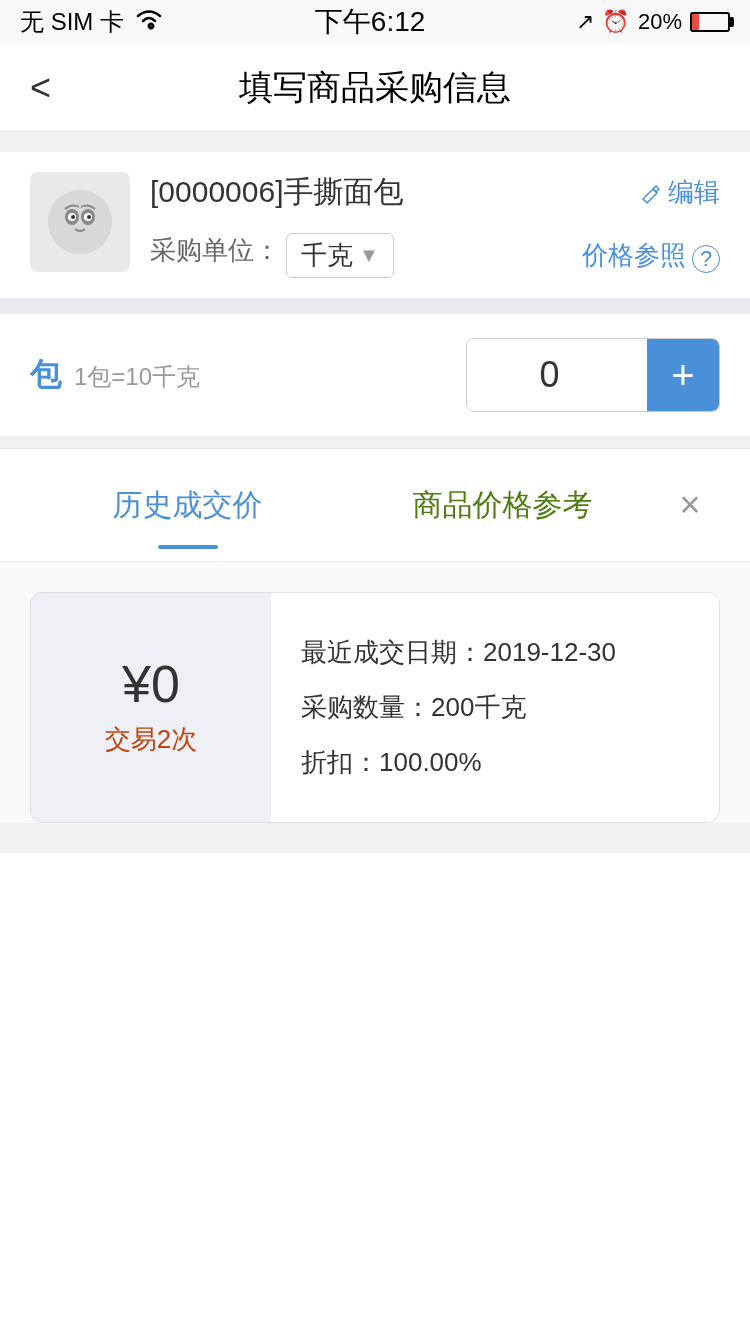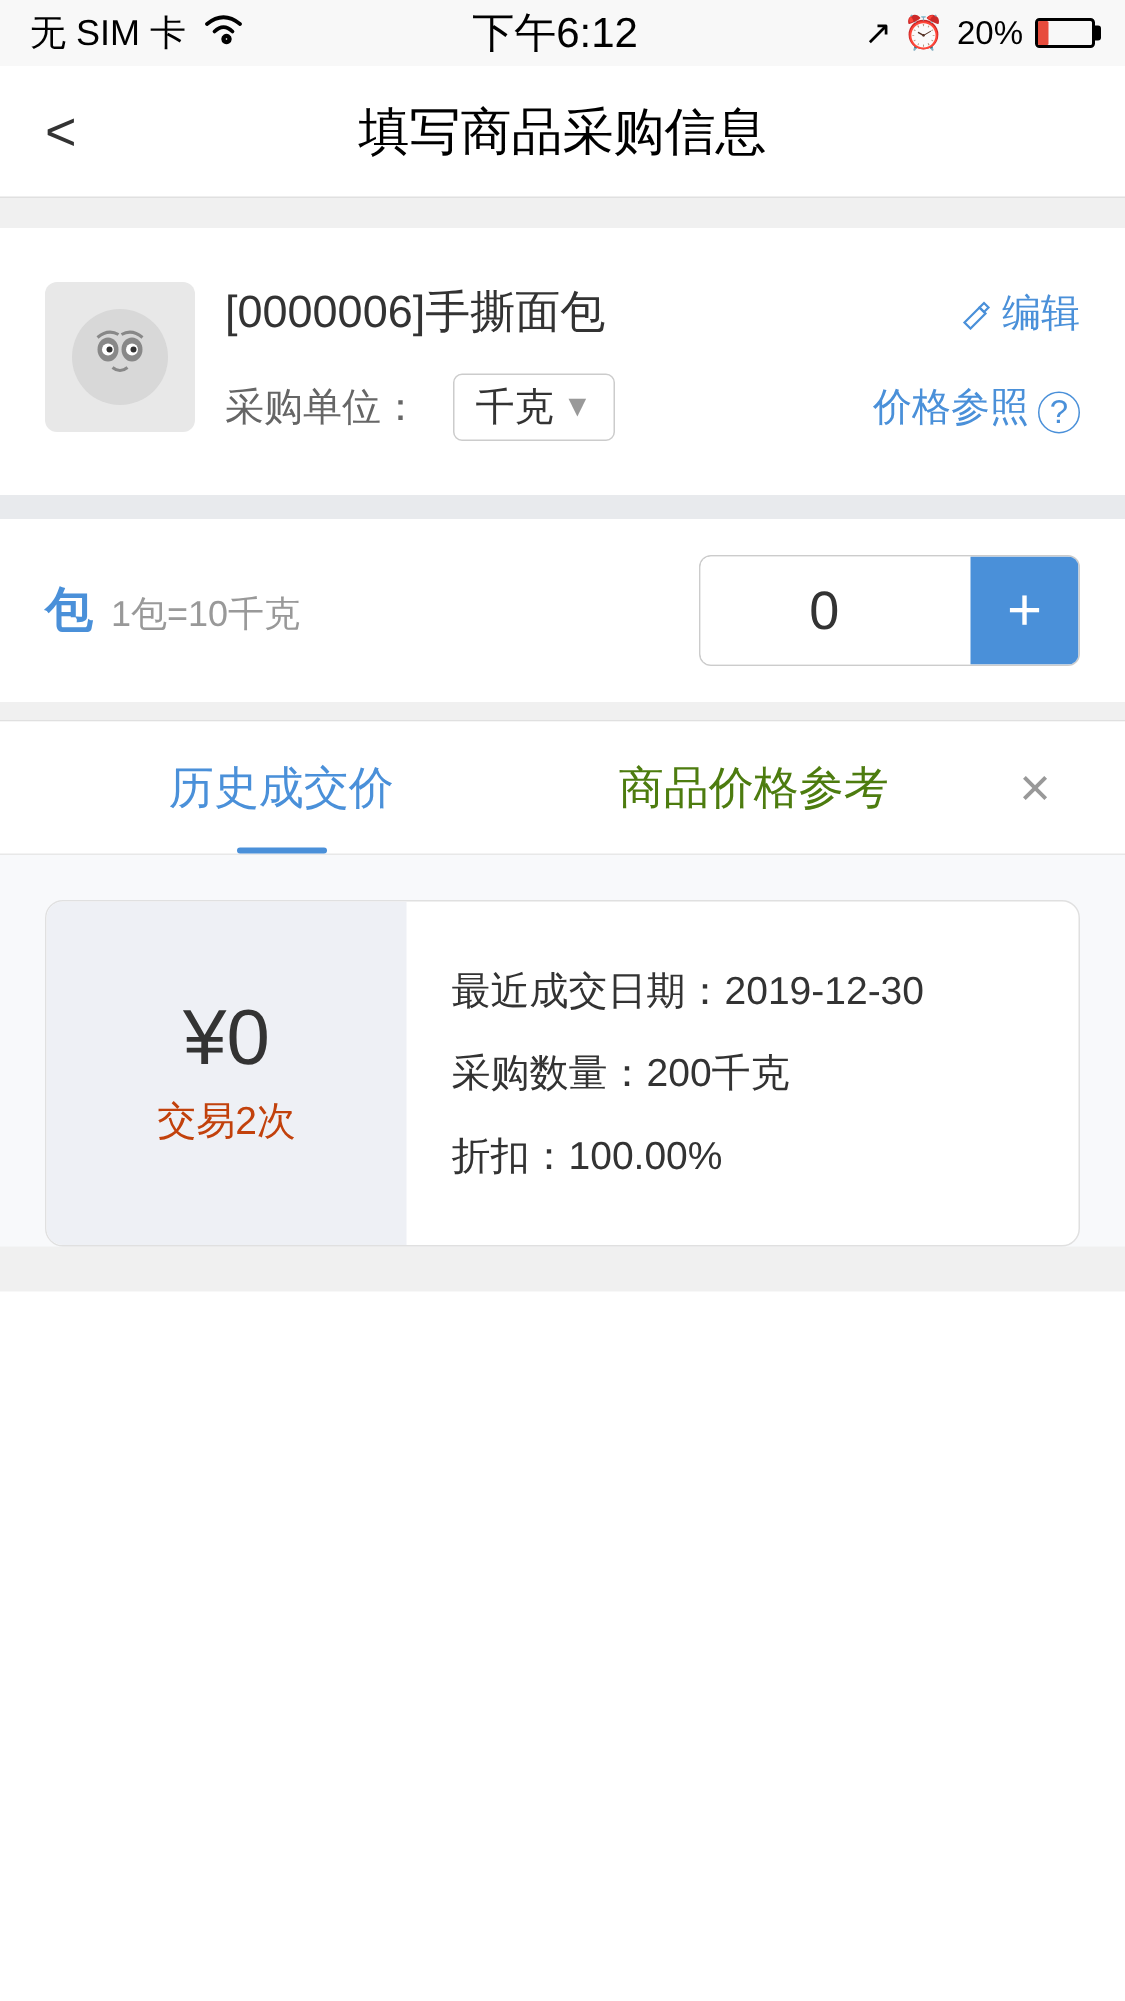--- a/index.html
+++ b/index.html
@@ -61,21 +61,21 @@
       transform: translateX(-50%);
       font-size: 34px;
       font-weight: 500;
       color: #000;
     }
 
     
     .product-card {
       background: #fff;
       margin: 20px 0 0 0;
-      padding: 36px 30px;
+      padding: 20px 30px;
       display: flex;
       align-items: flex-start;
       gap: 20px;
     }
     .product-image {
       width: 100px;
       height: 100px;
       background: #e8e8e8;
       border-radius: 8px;
       display: flex;
@@ -106,22 +106,21 @@
       gap: 6px;
       cursor: pointer;
     }
     .product-row-bottom {
       display: flex;
       align-items: center;
       justify-content: space-between;
     }
     .unit-row {
       display: flex;
-      align-items: center;
-      gap: 22px;
+      gap: 6px;
       font-size: 26px;
       color: #666;
     }
     .unit-select {
       border: 1px solid #ccc;
       border-radius: 6px;
       padding: 4px 14px;
       font-size: 26px;
       color: #333;
       background: #fff;
@@ -204,21 +203,21 @@
       border-top: 1px solid #e0e0e0;
       margin-top: 12px;
     }
 
     
     .tabs {
       display: flex;
       align-items: center;
       background: #fff;
       border-bottom: 1px solid #e8e8e8;
-      padding: 0 30px;
+      padding: 12px 30px;
       position: relative;
     }
     .tab-item {
       flex: 1;
       height: 88px;
       display: flex;
       flex-direction: column;
       align-items: center;
       justify-content: center;
       font-size: 30px;

